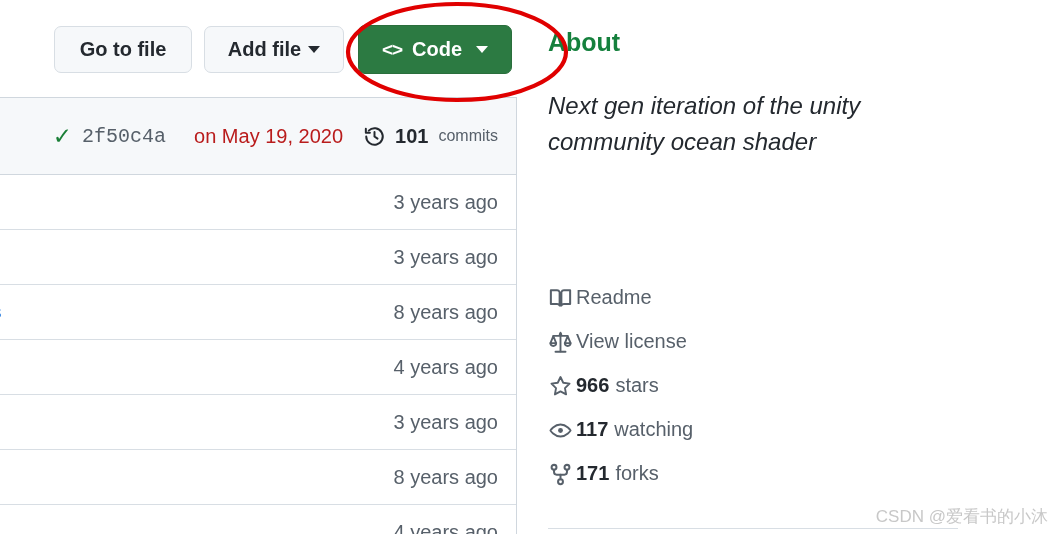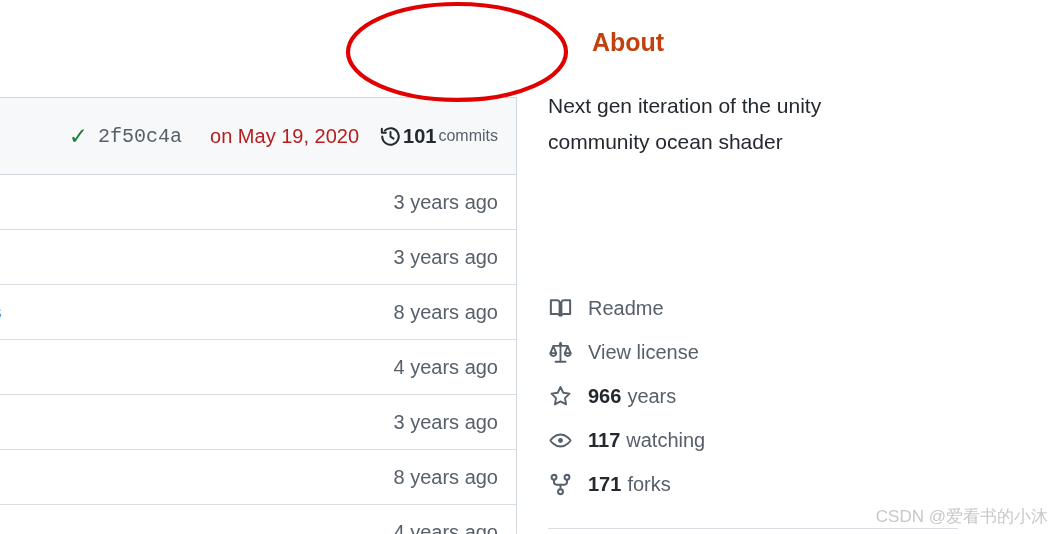--- a/index.html
+++ b/index.html
@@ -122,21 +122,21 @@
     color: #57606a;
   }
   #commit-date {
     font-size: 20px;
     color: #b91c1c;
     margin-left: 18px;
   }
   #commit-count-wrap {
     display: flex;
     align-items: center;
-    gap: 2px;
+    gap: 10px;
     margin-left: 10px;
     justify-content: center;
   }
   #commit-count-num {
     font-size: 20px;
     font-weight: bold;
     color: #24292f;
   }
   #commit-count-word {
     font-size: 16px;
@@ -185,31 +185,31 @@
     top: 0;
     width: 490px;
     height: 534px;
   }
   #about-title {
     position: absolute;
     left: 0;
     top: 28px;
     font-size: 25px;
     font-weight: bold;
-    color: #c2410c;
-    margin-left: 44px;
+    color: #15803d;
   }
   #about-description {
     position: absolute;
     left: 0;
     top: 88px;
     width: 340px;
-    font-size: 21px;
+    font-size: 24px;
     line-height: 36px;
     color: #24292f;
+    font-style: italic;
   }
   #about-topics {
     position: absolute;
     left: 0;
     top: 182px;
     width: 420px;
     display: flex;
     flex-wrap: wrap;
     gap: 8px 10px;
   }
@@ -226,23 +226,22 @@
   }
 
   #about-meta {
     position: absolute;
     left: 0;
     top: 286px;
     width: 420px;
   }
   .meta-row {
     display: flex;
-    align-items: center;
     height: 44px;
-    gap: 16px;
+    gap: 4px;
   }
   .meta-icon {
     width: 24px;
     height: 24px;
     flex: 0 0 24px;
     display: flex;
     align-items: center;
     justify-content: center;
     color: #57606a;
   }
@@ -286,20 +285,38 @@
     font-size: 17px;
     color: #c8c8c8;
     white-space: nowrap;
   }
 </style>
 </head>
 <body>
 
 <div id="left-column">
 
+  <div id="repo-toolbar">
+
+    <div class="tb-btn" id="btn-go-to-file">
+      <span>Go to file</span>
+    </div>
+
+    <div class="tb-btn" id="btn-add-file">
+      <span>Add file</span>
+      <span class="caret"></span>
+    </div>
+
+    <div id="btn-code">
+      <span class="code-angle">&lt;&gt;</span>
+      <span>Code</span>
+      <span class="caret" style="margin-left:4px;"></span>
+    </div>
+
+  </div>
 
   <div id="commit-bar">
     <span id="commit-check">✓</span>
     <span id="commit-sha">2f50c4a</span>
     <span id="commit-date">on May 19, 2020</span>
     <span id="commit-count-wrap">
       <span class="meta-icon" style="width:22px;height:22px;flex:0 0 22px;color:#24292f;">
         <svg width="21" height="21" viewBox="0 0 16 16" fill="none" stroke="currentColor" stroke-width="1.5">
           <path d="M1.7 8a6.3 6.3 0 1 0 1.9-4.5" stroke-linecap="round"></path>
           <path d="M1.4 2.1v3.1h3.1" stroke-linecap="round" stroke-linejoin="round"></path>
@@ -392,21 +409,21 @@
     </div>
 
     <div class="meta-row">
       <span class="meta-icon">
         <svg width="23" height="23" viewBox="0 0 16 16" fill="none" stroke="currentColor" stroke-width="1.3">
           <path d="M8 1.4l1.9 4 4.4.6-3.2 3.1.8 4.4L8 11.4l-3.9 2.1.8-4.4L1.7 6l4.4-.6z" stroke-linejoin="round"></path>
         </svg>
       </span>
       <span class="meta-label">
         <span class="meta-num">966</span>
-        <span>years</span>
+        <span>stars</span>
       </span>
     </div>
 
     <div class="meta-row">
       <span class="meta-icon">
         <svg width="23" height="23" viewBox="0 0 16 16" fill="none" stroke="currentColor" stroke-width="1.3">
           <path d="M1 8s2.6-4.2 7-4.2S15 8 15 8s-2.6 4.2-7 4.2S1 8 1 8z" stroke-linejoin="round"></path>
           <circle cx="8" cy="8" r="1.7" fill="currentColor" stroke="none"></circle>
         </svg>
       </span>

